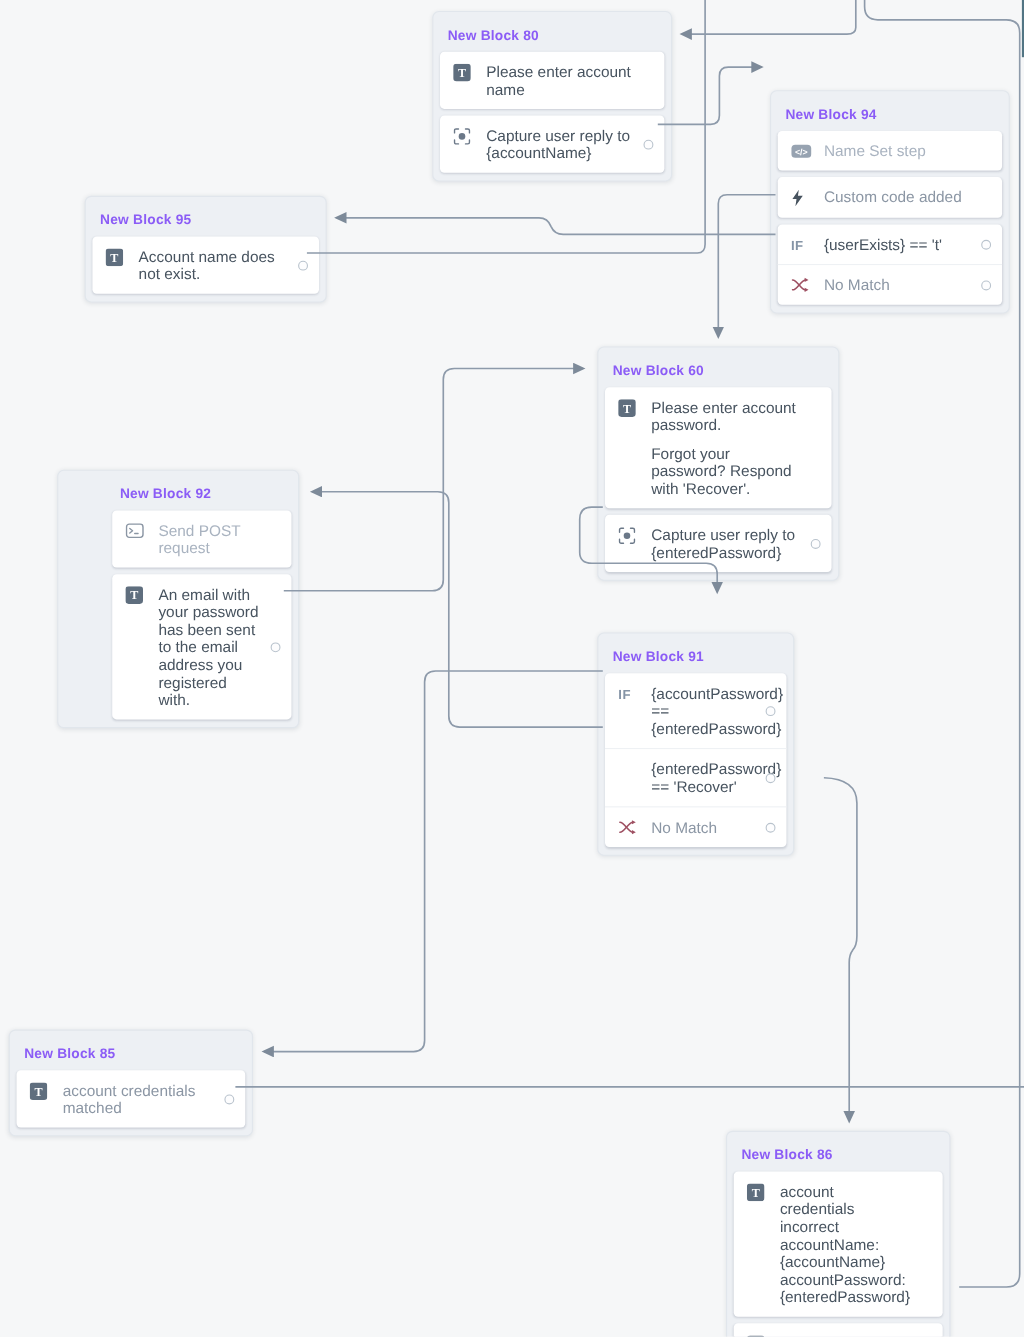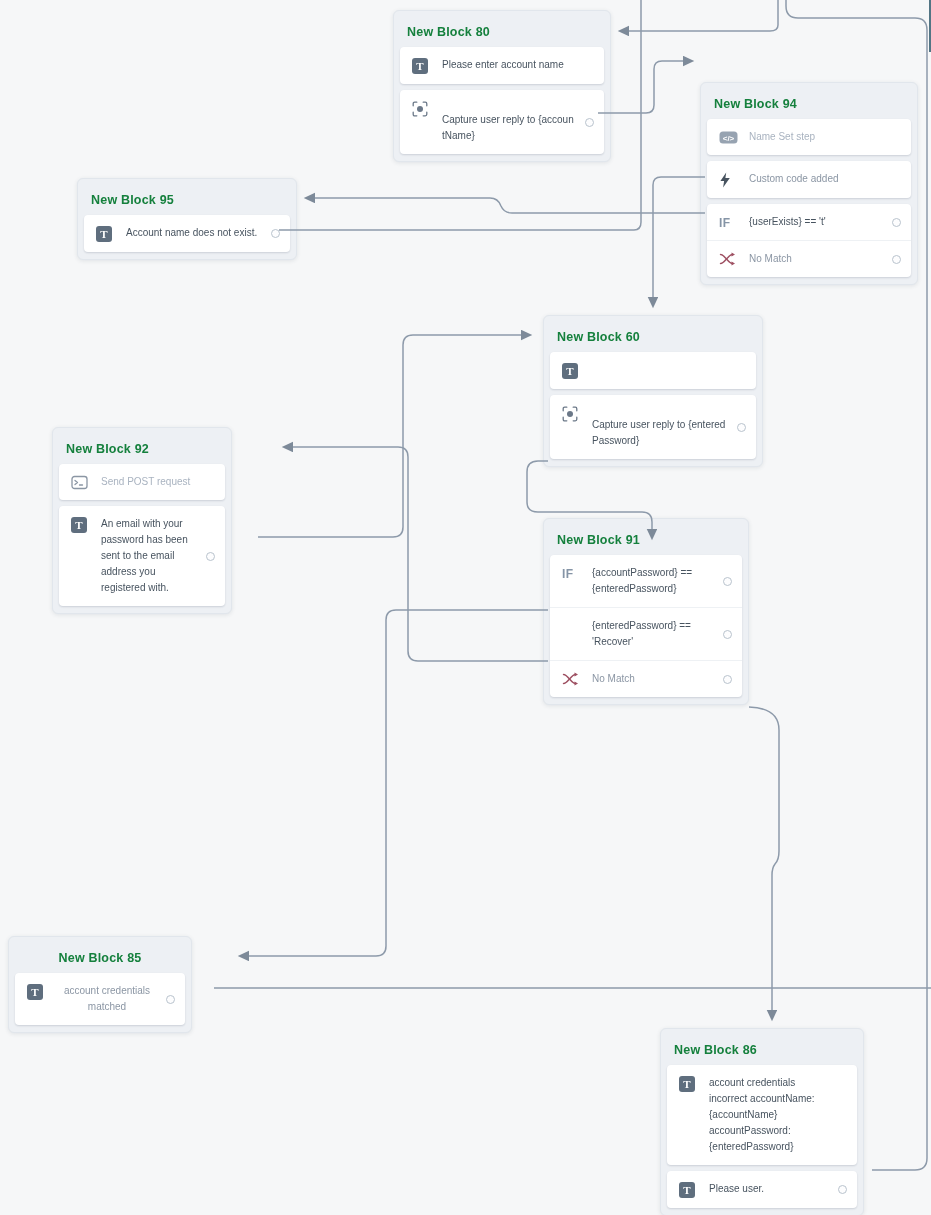--- a/index.html
+++ b/index.html
@@ -13,41 +13,41 @@
     position:absolute;
     background:#edf0f4;
     border:1px solid #e1e6ec;
     border-radius:6px;
     box-shadow:0 1px 4px rgba(30,45,70,.10);
     padding:5px;
     box-sizing:border-box;
     z-index:5;
   }
   .block-header{
-    font-size:12.5px;font-weight:bold;color:#15803d;
+    font-size:12.5px;font-weight:bold;color:#8b5cf6;
     padding:9px 8px 8px 8px;letter-spacing:.2px;
   }
   .card{
     background:#ffffff;border-radius:4px;
     box-shadow:0 1px 2px rgba(30,45,70,.16);
     margin:0 1px 6px 1px;
   }
   .card:last-child{margin-bottom:2px;}
   .row{
     display:flex;align-items:flex-start;
     padding:10px 10px 10px 12px;position:relative;
   }
   .row + .row{border-top:1px solid #eef1f4;justify-content:center;}
   .icon-col{width:30px;flex:0 0 30px;display:flex;align-items:flex-start;padding-top:1px;}
-  .txt-col{flex:1 1 auto;font-size:10px;line-height:16px;color:#47535f;min-width:0;}
+  .txt-col{flex:1 1 auto;font-size:14px;line-height:16px;color:#47535f;min-width:0;}
   .txt-col .para + .para{margin-top:10px;}
   .t-normal{color:#47535f;}
   .t-muted{color:#8b96a4;}
   .t-light{color:#a9b3c0;}
-  .break-all{word-break:break-all;margin-top:12px;}
+  .break-all{word-break:break-all;}
   .conn-col{flex:0 0 18px;display:flex;align-items:center;justify-content:flex-end;align-self:center;}
   .conn-dot{
     width:9px;height:9px;border-radius:50%;
     background:#fdfdfe;border:1.5px solid #b9c3cd;box-sizing:border-box;
   }
   .if-label{
     font-size:12px;font-weight:bold;color:#8594a6;letter-spacing:.5px;padding-top:1px;
   }
   #wires{position:absolute;top:0;left:0;z-index:9;pointer-events:none;}
   #edge-strip{position:absolute;z-index:12;}
@@ -177,20 +177,24 @@
     <div class="block" style="left: 543px; top: 315px; width: 220px;">
       <div class="block-header">New Block 60</div>
       <div class="card">
         <div class="row">
           <div class="icon-col">
             <svg width="16" height="16" viewBox="0 0 16 16">
               <rect width="16" height="16" rx="3" fill="#5f6e7e"></rect>
               <text x="8" y="12" text-anchor="middle" font-size="11" font-weight="bold" fill="#ffffff" font-family="Liberation Serif, serif">T</text>
             </svg>
           </div>
+          <div class="txt-col t-normal">
+            <div class="para">Please enter account password.</div>
+            <div class="para">Forgot your password? Respond with 'Recover'.</div>
+          </div>
           <div class="conn-col"></div>
         </div>
       </div>
       <div class="card">
         <div class="row">
           <div class="icon-col">
             <svg width="16" height="16" viewBox="0 0 16 16">
               <g fill="none" stroke="#6b7888" stroke-width="1.3" stroke-linecap="round">
                 <path d="M1.2,4.8 V2.7 Q1.2,1.2 2.7,1.2 H4.8"></path>
                 <path d="M11.2,1.2 H13.3 Q14.8,1.2 14.8,2.7 V4.8"></path>
@@ -202,21 +206,21 @@
           </div>
           <div class="txt-col t-normal break-all">
             <div class="para">Capture user reply to {enteredPassword}</div>
           </div>
           <div class="conn-col">
             <div class="conn-dot"></div>
           </div>
         </div>
       </div>
     </div>
-    <div class="block" style="left: 52px; top: 427px; width: 180px;">
+    <div class="block" style="left: 52px; top: 427px; width: 220px; padding-left: 48px;">
       <div class="block-header">New Block 92</div>
       <div class="card">
         <div class="row">
           <div class="icon-col">
             <svg width="17" height="15" viewBox="0 0 17 15">
               <rect x="1" y="1.5" width="15" height="12" rx="2.5" fill="none" stroke="#8b96a4" stroke-width="1.3"></rect>
               <path d="M4,5.5 L6.5,7.5 L4,9.5" fill="none" stroke="#8b96a4" stroke-width="1.3" stroke-linecap="round" stroke-linejoin="round"></path>
               <path d="M8.5,10 H11.5" stroke="#8b96a4" stroke-width="1.3" stroke-linecap="round"></path>
             </svg>
           </div>
@@ -236,21 +240,21 @@
           </div>
           <div class="txt-col t-normal">
             <div class="para">An email with your password has been sent to the email address you registered with.</div>
           </div>
           <div class="conn-col">
             <div class="conn-dot"></div>
           </div>
         </div>
       </div>
     </div>
-    <div class="block" style="left: 543px; top: 518px; width: 206px;">
+    <div class="block" style="left: 543px; top: 575px; width: 179px;">
       <div class="block-header">New Block 91</div>
       <div class="card">
         <div class="row">
           <div class="icon-col">
             <span class="if-label">IF</span>
           </div>
           <div class="txt-col t-normal">
             <div class="para">{accountPassword} == {enteredPassword}</div>
           </div>
           <div class="conn-col">
@@ -279,21 +283,21 @@
           </div>
           <div class="txt-col t-muted">
             <div class="para">No Match</div>
           </div>
           <div class="conn-col">
             <div class="conn-dot"></div>
           </div>
         </div>
       </div>
     </div>
-    <div class="block" style="left: 8px; top: 936px; width: 184px; text-align: center;">
+    <div class="block" style="left: 8px; top: 936px; width: 222px;">
       <div class="block-header">New Block 85</div>
       <div class="card">
         <div class="row">
           <div class="icon-col">
             <svg width="16" height="16" viewBox="0 0 16 16">
               <rect width="16" height="16" rx="3" fill="#5f6e7e"></rect>
               <text x="8" y="12" text-anchor="middle" font-size="11" font-weight="bold" fill="#ffffff" font-family="Liberation Serif, serif">T</text>
             </svg>
           </div>
           <div class="txt-col t-muted">

